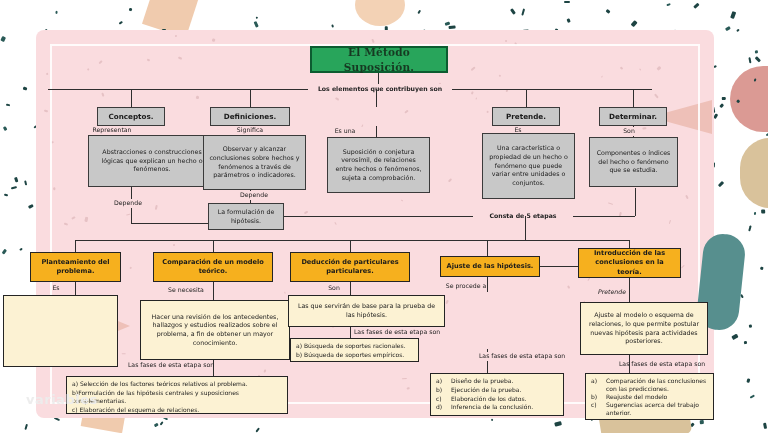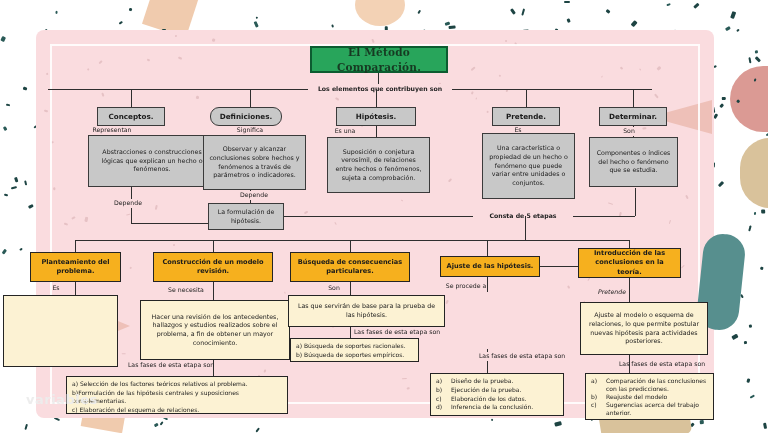--- a/index.html
+++ b/index.html
@@ -551,34 +551,33 @@
     <div class="tri" style="left:36px;top:272px;border-top:24px solid transparent;border-bottom:24px solid transparent;border-left:58px solid #eec0b8;"></div>
     <div class="tri" style="left:614px;top:70px;border-top:17px solid transparent;border-bottom:17px solid transparent;border-right:62px solid #eec0b8;"></div>
     <div id="panel-frame"></div>
   </div>
 
   <div class="shape" style="left:700px;top:234px;width:42px;height:96px;background:#578f8e;border-radius:20px;transform:rotate(6deg);z-index:2;"></div>
   <div class="shape" style="left:600px;top:404px;width:90px;height:36px;background:#d9c29b;border-radius:6px;transform:rotate(-9deg);z-index:2;"></div>
 
   <div id="diagram">
 
-    <div class="box green" style="left:310px;top:46px;width:138px;height:27px;">El Método Comparación.</div>
+    <div class="box green" style="left:310px;top:46px;width:138px;height:27px;">El Método Suposición.</div>
     <div class="vline" style="left:378px;top:73px;width:1px;height:16px;"></div>
     <div class="hline" style="left:48px;top:89px;width:604px;height:1px;"></div>
     <div class="lbl b" style="left:308px;top:84px;width:144px;height:10px;">Los elementos que contribuyen son</div>
 
     <div class="vline" style="left:131px;top:89px;width:1px;height:18px;"></div>
     <div class="vline" style="left:250px;top:89px;width:1px;height:18px;"></div>
     <div class="vline" style="left:376px;top:89px;width:1px;height:18px;"></div>
     <div class="vline" style="left:526px;top:89px;width:1px;height:18px;"></div>
     <div class="vline" style="left:633px;top:89px;width:1px;height:18px;"></div>
 
     <div class="box gray hd" style="left:97px;top:107px;width:68px;height:19px;">Conceptos.</div>
-    <div class="box gray hd" style="left:210px;top:107px;width:72px;height:19px;border-radius:9px;">Definiciones.</div>
-    <div class="box gray hd" style="left:336px;top:107px;width:80px;height:19px;">Hipótesis.</div>
+    <div class="box gray hd" style="left:210px;top:107px;width:80px;height:19px;">Definiciones.</div>
     <div class="box gray hd" style="left:492px;top:107px;width:68px;height:19px;">Pretende.</div>
     <div class="box gray hd" style="left:599px;top:107px;width:68px;height:19px;">Determinar.</div>
 
     <div class="vline" style="left:131px;top:126px;width:1px;height:9px;"></div>
     <div class="vline" style="left:250px;top:126px;width:1px;height:9px;"></div>
     <div class="vline" style="left:376px;top:126px;width:1px;height:11px;"></div>
     <div class="vline" style="left:526px;top:126px;width:1px;height:7px;"></div>
     <div class="vline" style="left:633px;top:126px;width:1px;height:11px;"></div>
     <div class="lbl" style="left:86px;top:126px;width:52px;height:9px;">Representan</div>
     <div class="lbl" style="left:230px;top:126px;width:40px;height:9px;">Significa</div>
@@ -605,22 +604,22 @@
     <div class="vline" style="left:525px;top:216px;width:1px;height:25px;"></div>
 
     <div class="hline" style="left:75px;top:240px;width:554px;height:1px;"></div>
     <div class="vline" style="left:75px;top:240px;width:1px;height:12px;"></div>
     <div class="vline" style="left:213px;top:240px;width:1px;height:12px;"></div>
     <div class="vline" style="left:350px;top:240px;width:1px;height:12px;"></div>
     <div class="vline" style="left:487px;top:240px;width:1px;height:16px;"></div>
     <div class="vline" style="left:629px;top:240px;width:1px;height:8px;"></div>
 
     <div class="box orange" style="left:30px;top:252px;width:91px;height:30px;">Planteamiento del problema.</div>
-    <div class="box orange" style="left:153px;top:252px;width:120px;height:30px;">Construcción de un modelo revisión.</div>
-    <div class="box orange" style="left:290px;top:252px;width:120px;height:30px;">Búsqueda de consecuencias particulares.</div>
+    <div class="box orange" style="left:153px;top:252px;width:120px;height:30px;">Comparación de un modelo teórico.</div>
+    <div class="box orange" style="left:290px;top:252px;width:120px;height:30px;">Deducción de particulares particulares.</div>
     <div class="box orange" style="left:440px;top:256px;width:100px;height:21px;">Ajuste de las hipótesis.</div>
     <div class="box orange" style="left:578px;top:248px;width:103px;height:30px;">Introducción de las conclusiones en la teoría.</div>
     <div class="hline" style="left:540px;top:266px;width:38px;height:1px;"></div>
 
     <div class="vline" style="left:75px;top:282px;width:1px;height:13px;"></div>
     <div class="lbl nobg" style="left:46px;top:284px;width:20px;height:9px;">Es</div>
     <div class="vline" style="left:213px;top:282px;width:1px;height:18px;"></div>
     <div class="lbl nobg" style="left:164px;top:286px;width:44px;height:9px;">Se necesita</div>
     <div class="vline" style="left:350px;top:282px;width:1px;height:13px;"></div>
     <div class="lbl nobg" style="left:322px;top:284px;width:24px;height:9px;">Son</div>

